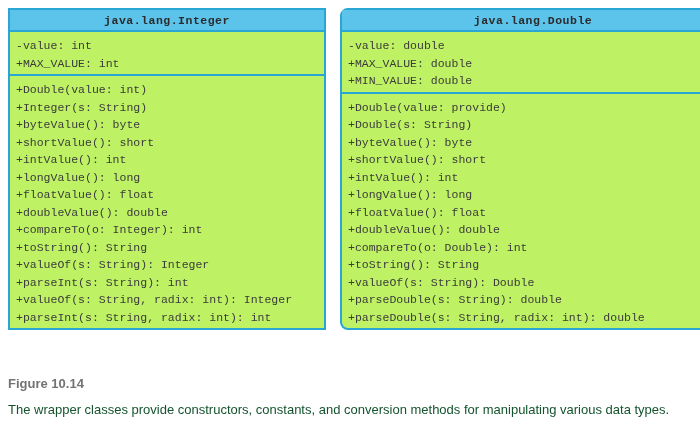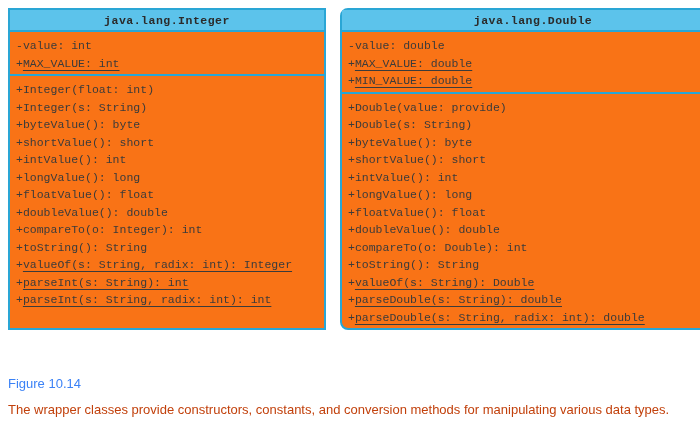--- a/index.html
+++ b/index.html
@@ -17,21 +17,21 @@
   }
   .diagram {
     position: absolute;
     top: 8px;
     left: 8px;
     display: flex;
     gap: 14px;
   }
   .uml-class {
     border: 2px solid #2aa6d5;
-    background: #f97316;
+    background: #bef264;
     box-sizing: border-box;
   }
   .uml-class.left  { width: 318px; }
   .uml-class.right { width: 386px; border-radius: 8px; }
   .uml-header {
     background: #5cc3eb;
     border-bottom: 2px solid #2aa6d5;
     text-align: center;
     font-family: "Liberation Mono", "DejaVu Sans Mono", monospace;
     font-weight: bold;
@@ -47,70 +47,70 @@
     border-bottom: 2px solid #2aa6d5;
   }
   .member {
     font-family: "Liberation Mono", "DejaVu Sans Mono", monospace;
     font-size: 11.5px;
     line-height: 17.5px;
     color: #3b3b3b;
     white-space: pre;
   }
   .member .u {
-    text-decoration: underline;
     text-underline-offset: 2.5px;
     text-decoration-thickness: 1px;
   }
   .caption {
     position: absolute;
     left: 8px;
     top: 376px;
     width: 684px;
   }
   .caption-label {
     font-size: 13px;
-    font-weight: normal;
-    color: #3b82f6;
+    font-weight: bold;
+    color: #737373;
     margin: 0 0 8px 0;
   }
   .caption-text {
     font-size: 13px;
-    color: #c2410c;
+    color: #14532d;
     line-height: 21px;
     margin: 0;
     max-width: 662px;
   }
 </style>
 </head>
 <body>
 
 <div id="page">
 
   <div class="diagram">
 
     <div class="uml-class left">
       <div class="uml-header">java.lang.Integer</div>
       <div class="compartment attrs">
           <div class="member"><span>-</span><span>value: int</span></div>
           <div class="member"><span>+</span><span class="u">MAX_VALUE: int</span></div>
         </div>
       <div class="compartment methods">
-          <div class="member"><span>+</span><span>Integer(float: int)</span></div>
+          <div class="member"><span>+</span><span>Double(value: int)</span></div>
           <div class="member"><span>+</span><span>Integer(s: String)</span></div>
           <div class="member"><span>+</span><span>byteValue(): byte</span></div>
           <div class="member"><span>+</span><span>shortValue(): short</span></div>
           <div class="member"><span>+</span><span>intValue(): int</span></div>
           <div class="member"><span>+</span><span>longValue(): long</span></div>
           <div class="member"><span>+</span><span>floatValue(): float</span></div>
           <div class="member"><span>+</span><span>doubleValue(): double</span></div>
           <div class="member"><span>+</span><span>compareTo(o: Integer): int</span></div>
           <div class="member"><span>+</span><span>toString(): String</span></div>
+          <div class="member"><span>+</span><span class="u">valueOf(s: String): Integer</span></div>
+          <div class="member"><span>+</span><span class="u">parseInt(s: String): int</span></div>
           <div class="member"><span>+</span><span class="u">valueOf(s: String, radix: int): Integer</span></div>
-          <div class="member"><span>+</span><span class="u">parseInt(s: String): int</span></div>
           <div class="member"><span>+</span><span class="u">parseInt(s: String, radix: int): int</span></div>
         </div>
     </div>
 
     <div class="uml-class right">
       <div class="uml-header">java.lang.Double</div>
       <div class="compartment attrs">
           <div class="member"><span>-</span><span>value: double</span></div>
           <div class="member"><span>+</span><span class="u">MAX_VALUE: double</span></div>
           <div class="member"><span>+</span><span class="u">MIN_VALUE: double</span></div>

